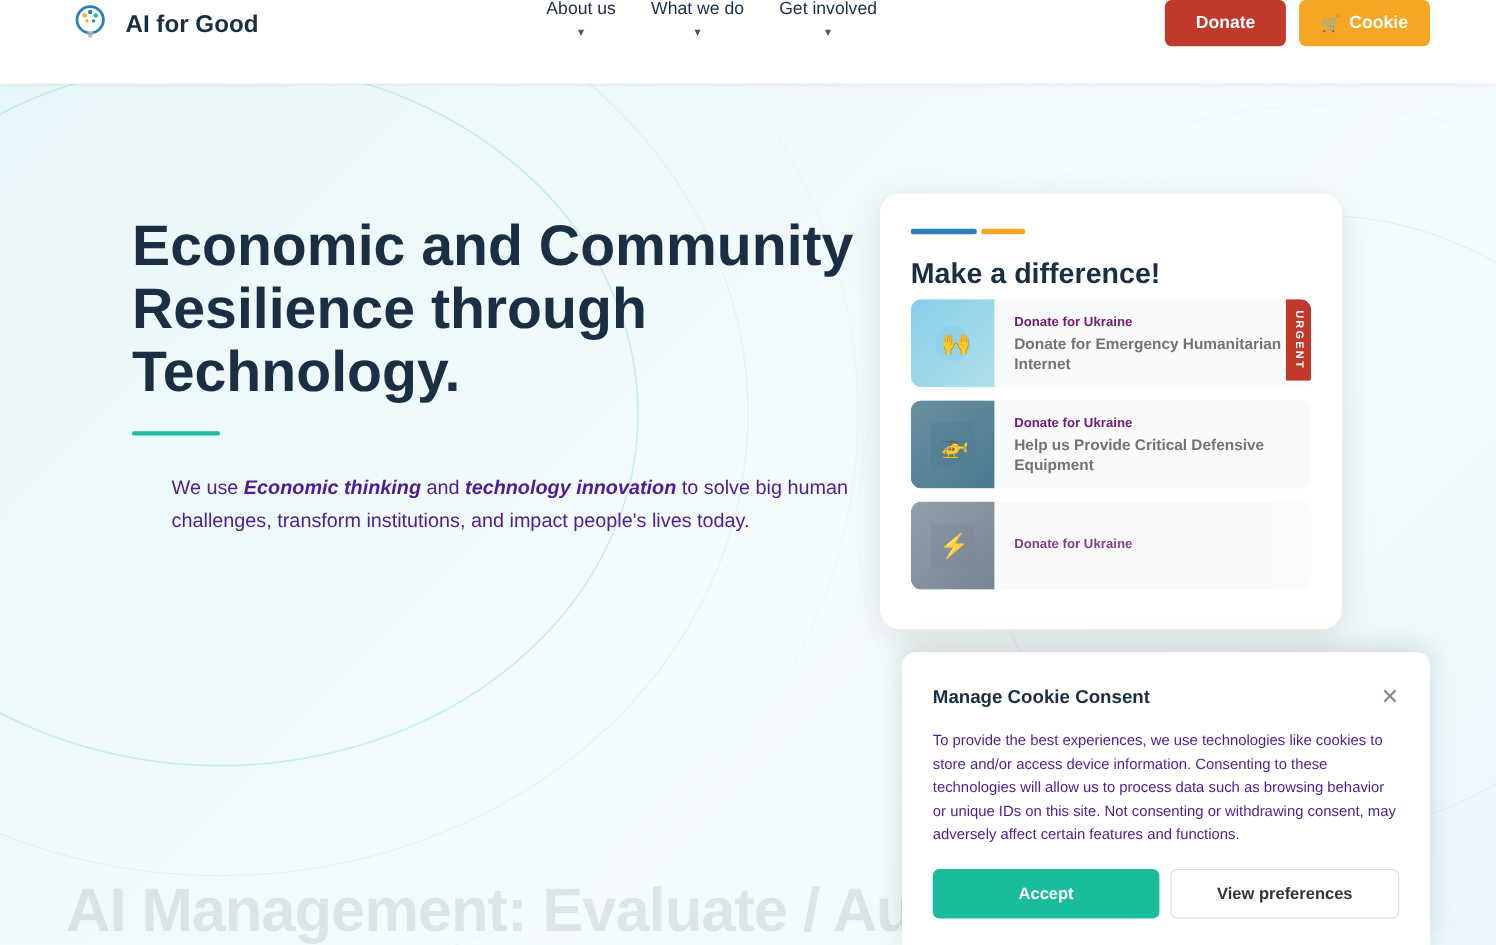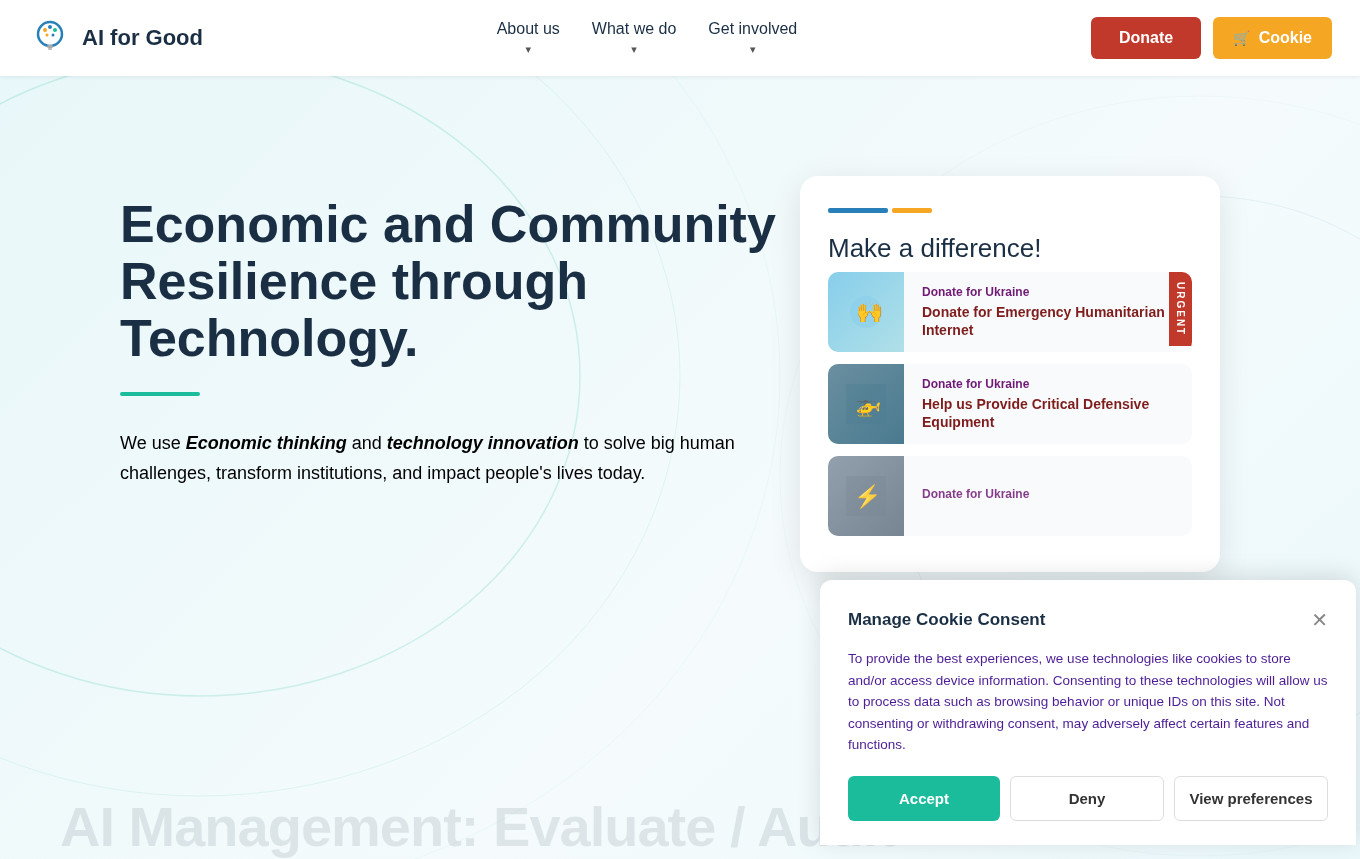--- a/index.html
+++ b/index.html
@@ -1,22 +1,22 @@
 <!DOCTYPE html>
 <html><head>
   <meta charset="utf-8">
   <style>
     * { margin: 0; padding: 0; box-sizing: border-box; }
     body { font-family: 'Segoe UI', Arial, sans-serif; background: #f0fafc; overflow-x: hidden; width: 1360px; min-height: 859px; position: relative; }
 
     
     nav {
       position: fixed; top: 0; left: 0; width: 100%; height: 76px;
-      background: #fff; display: flex; align-items: center;
-      justify-content: space-between; padding: 0 28px;
+      background: #fff; display: flex; align-items: flex-start;
+      justify-content: space-between; padding: 0 60px;
       box-shadow: 0 1px 4px rgba(0,0,0,0.07); z-index: 100;
     }
     .logo { display: flex; align-items: center; gap: 10px; }
     .logo-icon { width: 44px; height: 44px; }
     .logo-text { font-size: 22px; font-weight: 700; color: #1a2e44; }
     .nav-links { display: flex; align-items: center; gap: 32px; }
     .nav-link { font-size: 16px; color: #1a2e44; cursor: pointer; display: flex; align-items: center; gap: 5px; font-weight: 500; flex-direction: column; }
     .nav-link .chevron { font-size: 11px; color: #555; }
     .nav-buttons { display: flex; align-items: center; gap: 12px; }
     .btn-donate {
@@ -38,66 +38,66 @@
     }
     .wave-svg { position: absolute; top: 0; left: 0; width: 100%; height: 100%; opacity: 0.35; }
 
     
     .main { position: relative; top: 76px; display: flex; width: 100%; min-height: 783px; align-items: flex-start; padding: 80px 60px 60px 120px; }
 
     
     .hero { flex: 1; max-width: 680px; padding-top: 40px; }
     .hero-title { font-size: 52px; font-weight: 800; color: #1a2e44; line-height: 1.1; margin-bottom: 24px; }
     .hero-divider { width: 80px; height: 4px; background: #1abc9c; margin-bottom: 32px; border-radius: 2px; }
-    .hero-text { font-size: 18px; color: #000000; line-height: 1.7; }
+    .hero-text { font-size: 18px; color: #4c1d95; line-height: 1.7; margin-left: 36px; }
     .hero-text em { font-style: italic; font-weight: 600; }
 
     
     .panel {
       width: 420px; background: #fff; border-radius: 18px;
       box-shadow: 0 8px 32px rgba(0,0,0,0.10); padding: 32px 28px 24px;
       flex-shrink: 0; margin-top: 20px; position: relative;
     }
     .panel-accent { display: flex; gap: 0; margin-bottom: 20px; }
     .accent-blue { width: 60px; height: 5px; background: #2980b9; border-radius: 2px; }
     .accent-yellow { width: 40px; height: 5px; background: #f5a623; border-radius: 2px; margin-left: 4px; }
-    .panel-title { font-size: 26px; font-weight: 400; color: #1a2e44; margin-bottom: 8px; }
+    .panel-title { font-size: 26px; font-weight: 700; color: #1a2e44; margin-bottom: 8px; }
     .panel-subtitle { font-size: 15px; color: #5a6a7a; margin-bottom: 24px; }
 
     
     .campaign-card {
       display: flex; align-items: center; gap: 14px;
       border-radius: 10px; overflow: hidden; margin-bottom: 12px;
       background: #f8fafb; position: relative; cursor: pointer;
       min-height: 80px;
     }
     .campaign-img {
       width: 76px; height: 80px; object-fit: cover; flex-shrink: 0;
       background: #cde; display: flex; align-items: center; justify-content: center;
       font-size: 28px;
     }
     .campaign-img.img1 { background: linear-gradient(135deg, #87ceeb 0%, #b0e0e8 100%); }
     .campaign-img.img2 { background: linear-gradient(135deg, #6a8fa0 0%, #4a7a90 100%); }
     .campaign-img.img3 { background: linear-gradient(135deg, #8090a0 0%, #607080 100%); }
     .campaign-info { flex: 1; padding: 8px 4px; }
     .campaign-tag { font-size: 12px; color: #701a75; font-weight: 600; margin-bottom: 4px; }
-    .campaign-name { font-size: 14px; font-weight: 700; color: #7f1d1d; line-height: 1.3; }
+    .campaign-name { font-size: 14px; font-weight: 700; color: #737373; line-height: 1.3; }
 
     
     .urgent-badge {
       position: absolute; top: 0; right: 0;
       background: #c0392b; color: #fff; font-size: 10px; font-weight: 800;
       writing-mode: vertical-rl; text-orientation: mixed;
       padding: 10px 6px; letter-spacing: 2px;
       transform: rotate(0deg);
     }
 
     
     .cookie-overlay {
-      position: absolute; bottom: 14px; left: 820px; width: 536px;
+      position: absolute; bottom: 0; left: 820px; width: 480px;
       background: #fff; border-radius: 12px 12px 0 0;
       box-shadow: 0 -4px 24px rgba(0,0,0,0.13);
       padding: 28px 28px 24px; z-index: 200;
     }
     .cookie-header { display: flex; justify-content: space-between; align-items: center; margin-bottom: 16px; }
     .cookie-title { font-size: 17px; font-weight: 700; color: #1a2e44; }
     .cookie-close { font-size: 20px; color: #888; cursor: pointer; background: none; border: none; }
     .cookie-text { font-size: 13.5px; color: #4c1d95; line-height: 1.6; margin-bottom: 20px; }
     .cookie-buttons { display: flex; gap: 10px; }
     .btn-accept {
@@ -232,16 +232,15 @@
 <div class="bottom-big-text">AI Management: Evaluate / Audit</div>
 
 <div class="cookie-overlay">
   <div class="cookie-header">
     <span class="cookie-title">Manage Cookie Consent</span>
     <button class="cookie-close">✕</button>
   </div>
   <p class="cookie-text">To provide the best experiences, we use technologies like cookies to store and/or access device information. Consenting to these technologies will allow us to process data such as browsing behavior or unique IDs on this site. Not consenting or withdrawing consent, may adversely affect certain features and functions.</p>
   <div class="cookie-buttons">
     <button class="btn-accept">Accept</button>
-    <button class="btn-deny">Deny</button>
     <button class="btn-view-prefs">View preferences</button>
   </div>
 </div>
 
 </body></html>

